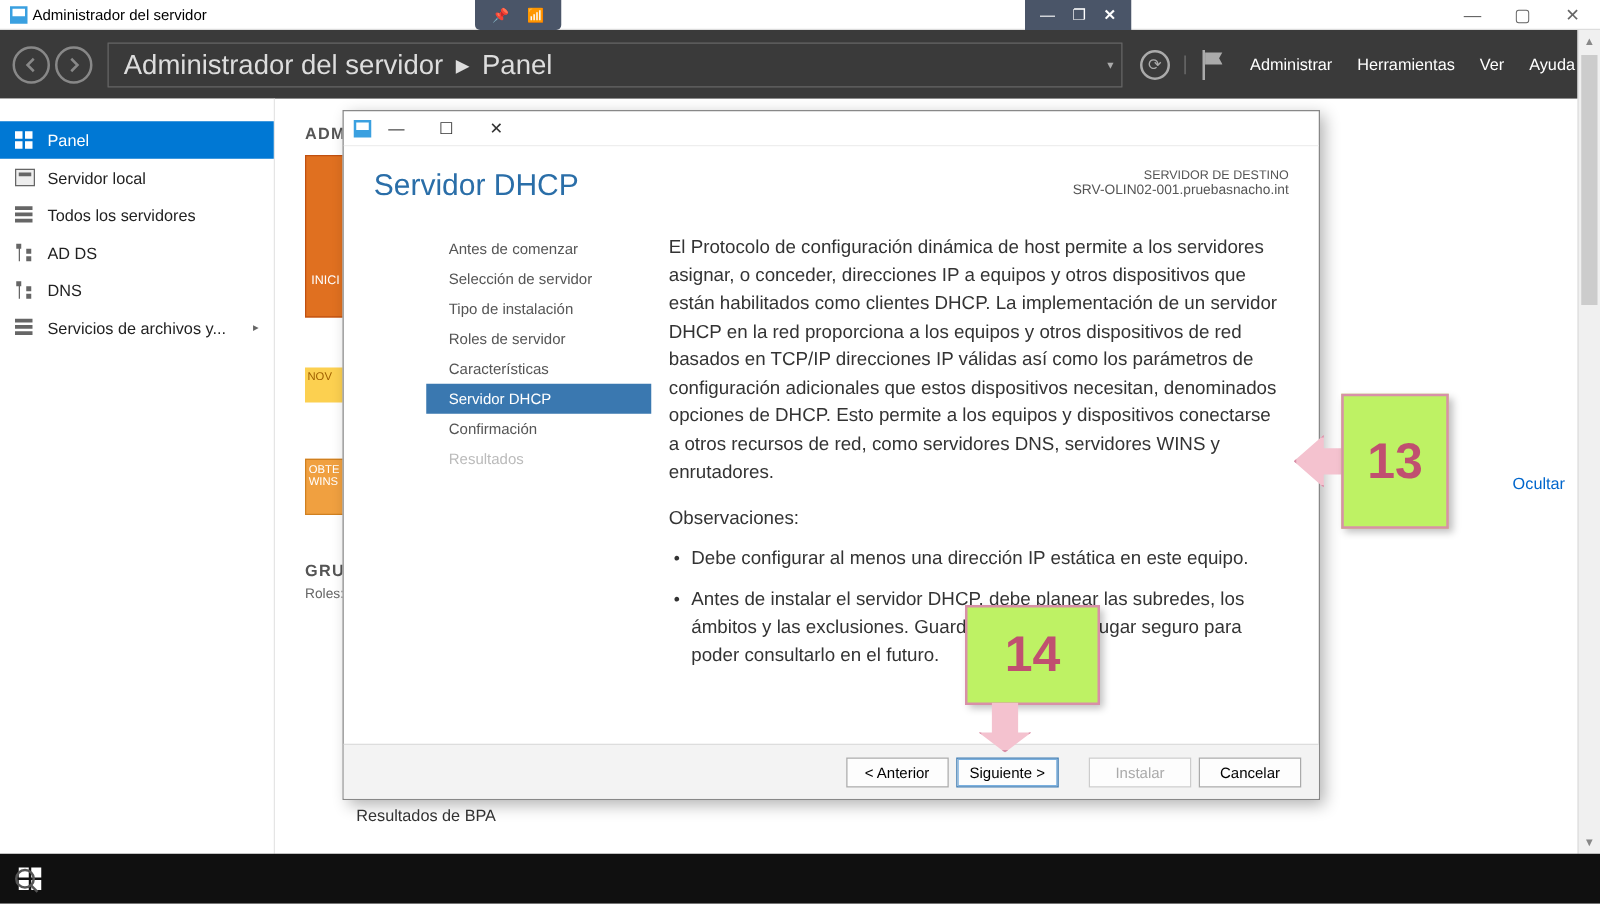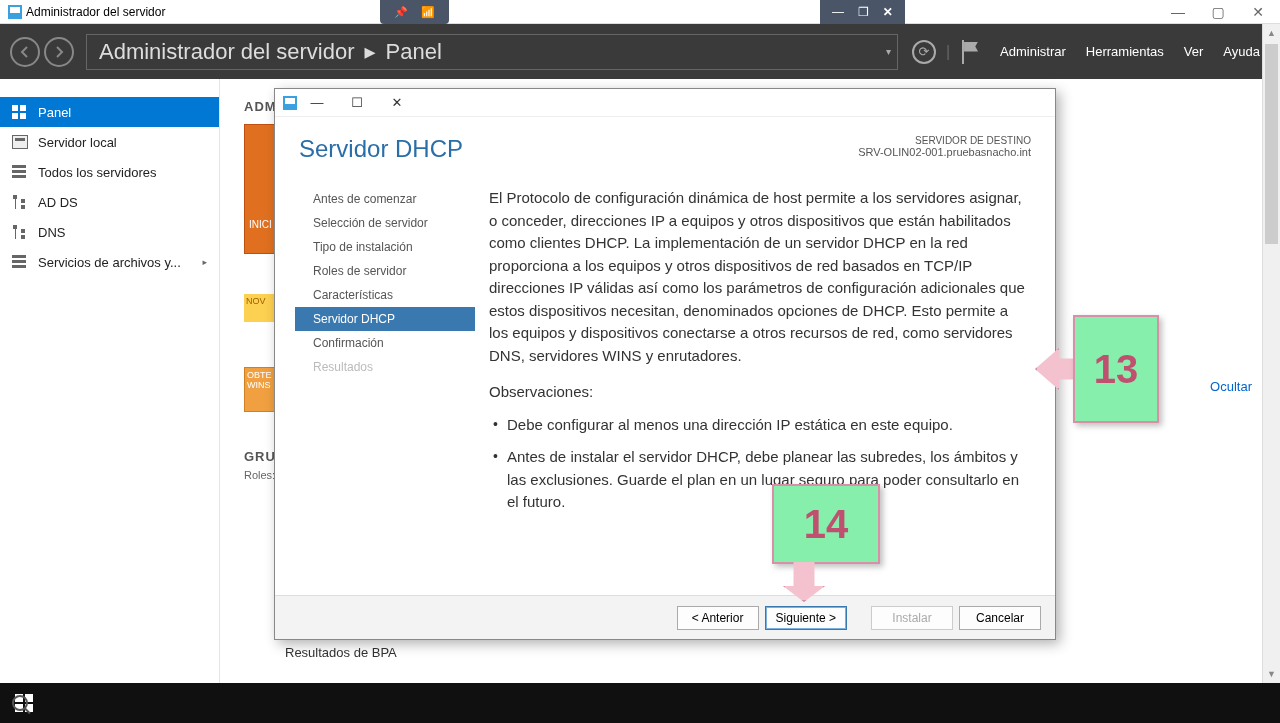--- a/index.html
+++ b/index.html
@@ -57,38 +57,38 @@
 
 
 .wizard { position: absolute; top: 88px; left: 274px; width: 782px; height: 552px; background: #fff; border: 1px solid #888; box-shadow: 4px 4px 12px rgba(0,0,0,0.3); display:flex; flex-direction:column;}
 .wiz-titlebar { height: 28px; display:flex; align-items:center; padding: 0 8px; font-size:12px; border-bottom: 1px solid #eee;}
 .wiz-titlebar .t { flex:1; margin-left:6px;}
 .wiz-titlebar .ctl { width: 40px; text-align:center; font-size:13px; color:#333;}
 .wiz-head { padding: 18px 24px 8px; display:flex; align-items: flex-start;}
 .wiz-head h1 { font-size: 24px; font-weight: 400; color: #2a6ea8; flex:1;}
 .wiz-dest { text-align:right; font-size:11px; color:#555;}
 .wiz-dest .lbl { font-size:10px; color:#555;}
-.wiz-body { flex:1; display:flex; padding: 0 0 0 0;}
+.wiz-body { flex:1; display:flex; padding: 0 0 0 0; margin-left: 46px;}
 .wiz-nav { width: 200px; padding: 16px 0 0 24px;}
 .wiz-nav-item { height: 24px; display:flex; align-items:center; padding: 0 14px; font-size:12px; color:#555;}
 .wiz-nav-item.sel { background:#3a78b0; color:#fff; margin-left:-4px; padding-left:18px;}
 .wiz-nav-item.dis { color:#bbb;}
 .wiz-content { flex:1; padding: 16px 26px 0 14px; font-size:15px; color:#333; line-height:1.5;}
 .wiz-content p { margin-bottom: 14px;}
 .wiz-content .obs { margin-bottom: 10px;}
 .wiz-content ul { list-style: none; padding-left: 4px;}
 .wiz-content li { position:relative; padding-left: 14px; margin-bottom: 10px;}
 .wiz-content li::before { content:'•'; position:absolute; left:0; top:0; font-size:14px;}
 .wiz-footer { height: 44px; background:#f3f3f3; border-top:1px solid #ddd; display:flex; align-items:center; justify-content:flex-end; padding: 0 14px; gap:6px;}
 .wiz-btn { min-width:82px; height:24px; border:1px solid #aaa; background:#fdfdfd; font-size:12px; display:flex; align-items:center; justify-content:center; padding:0 10px;}
 .wiz-btn.dis { color:#aaa; border-color:#ccc;}
 .wiz-btn.focus { border:1px solid #3a78b0; box-shadow: inset 0 0 0 1px #7ab0e0;}
 
 
-.callout { position:absolute; background:#86efac; border:2px solid #d890a8; display:flex; align-items:center; justify-content:center; font-size:40px; font-weight:bold; color:#c05070; font-family: Georgia, serif; box-shadow: 3px 3px 6px rgba(0,0,0,0.25);}
+.callout { position:absolute; background:#bef264; border:2px solid #d890a8; display:flex; align-items:center; justify-content:center; font-size:40px; font-weight:bold; color:#c05070; font-family: Georgia, serif; box-shadow: 3px 3px 6px rgba(0,0,0,0.25);}
 .callout-13 { top: 315px; left: 1073px; width: 86px; height: 108px;}
 .callout-13-arrow { position:absolute; top: 348px; left: 1035px; width: 40px; height: 42px; background:#f4c2cf; border:2px solid #d890a8; border-right:none; clip-path: polygon(0 50%, 60% 0, 60% 25%, 100% 25%, 100% 75%, 60% 75%, 60% 100%);}
 .callout-14 { top: 484px; left: 772px; width: 108px; height: 80px;}
 .callout-14-arrow { position:absolute; top: 562px; left: 783px; width: 42px; height: 40px; background:#f4c2cf; border:2px solid #d890a8; border-top:none; clip-path: polygon(25% 0, 75% 0, 75% 60%, 100% 60%, 50% 100%, 0 60%, 25% 60%);}
 
 
 .fake-scroll { position:absolute; right:0; top:24px; width:18px; bottom:40px; background:#f0f0f0; border-left:1px solid #ddd;}
 .fake-scroll .thumb { position:absolute; left:2px; right:2px; top:20px; height:200px; background:#ccc;}
 .fake-scroll .arr { position:absolute; left:0; right:0; height:18px; text-align:center; font-size:9px; color:#888; line-height:18px;}
 

